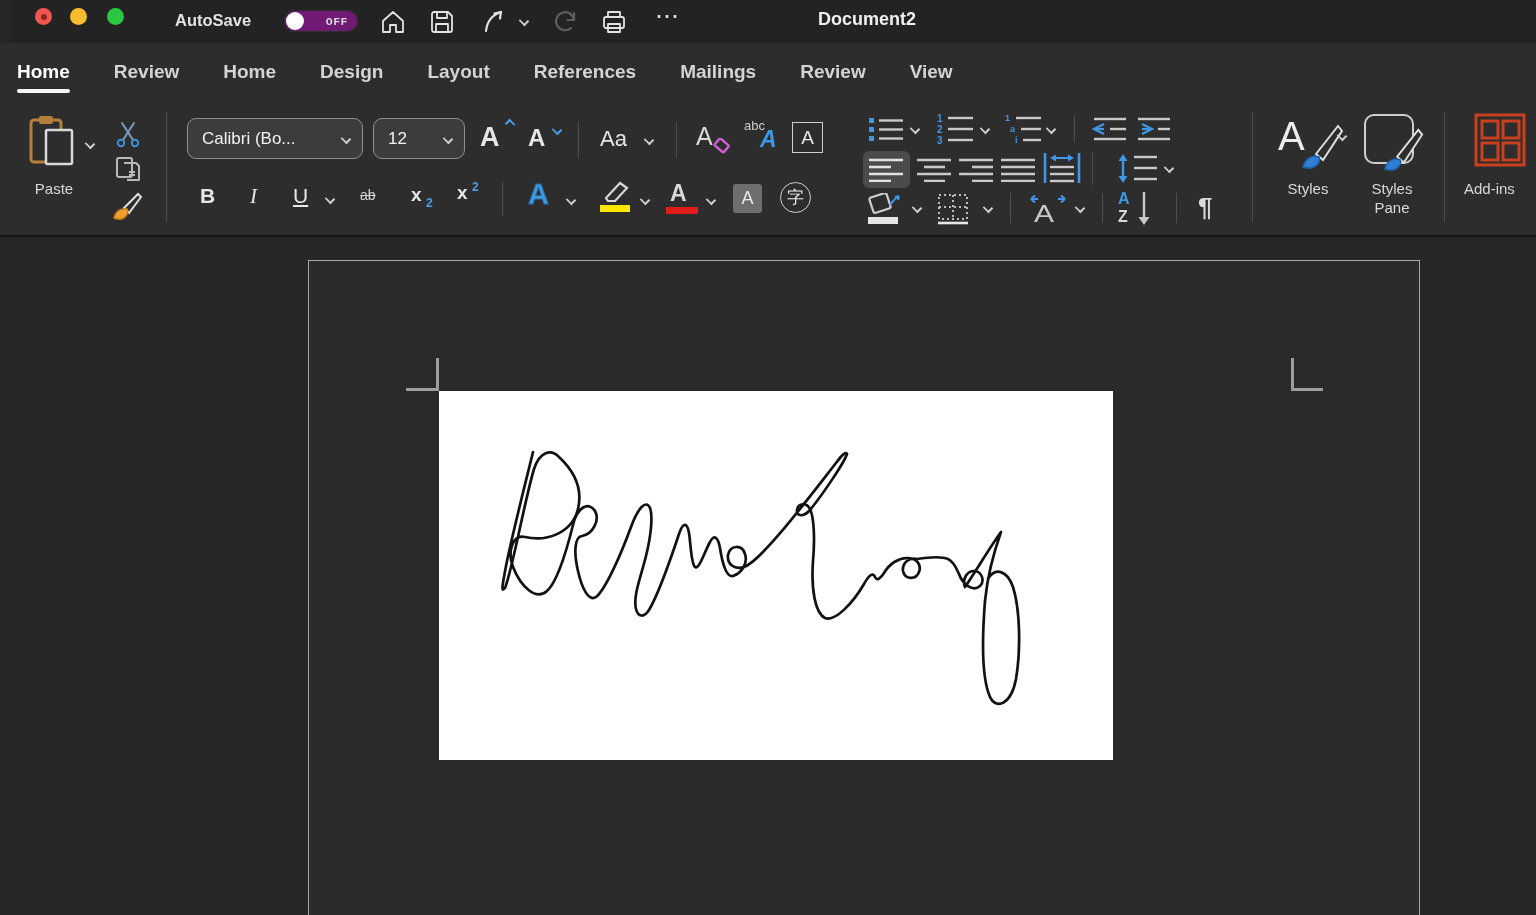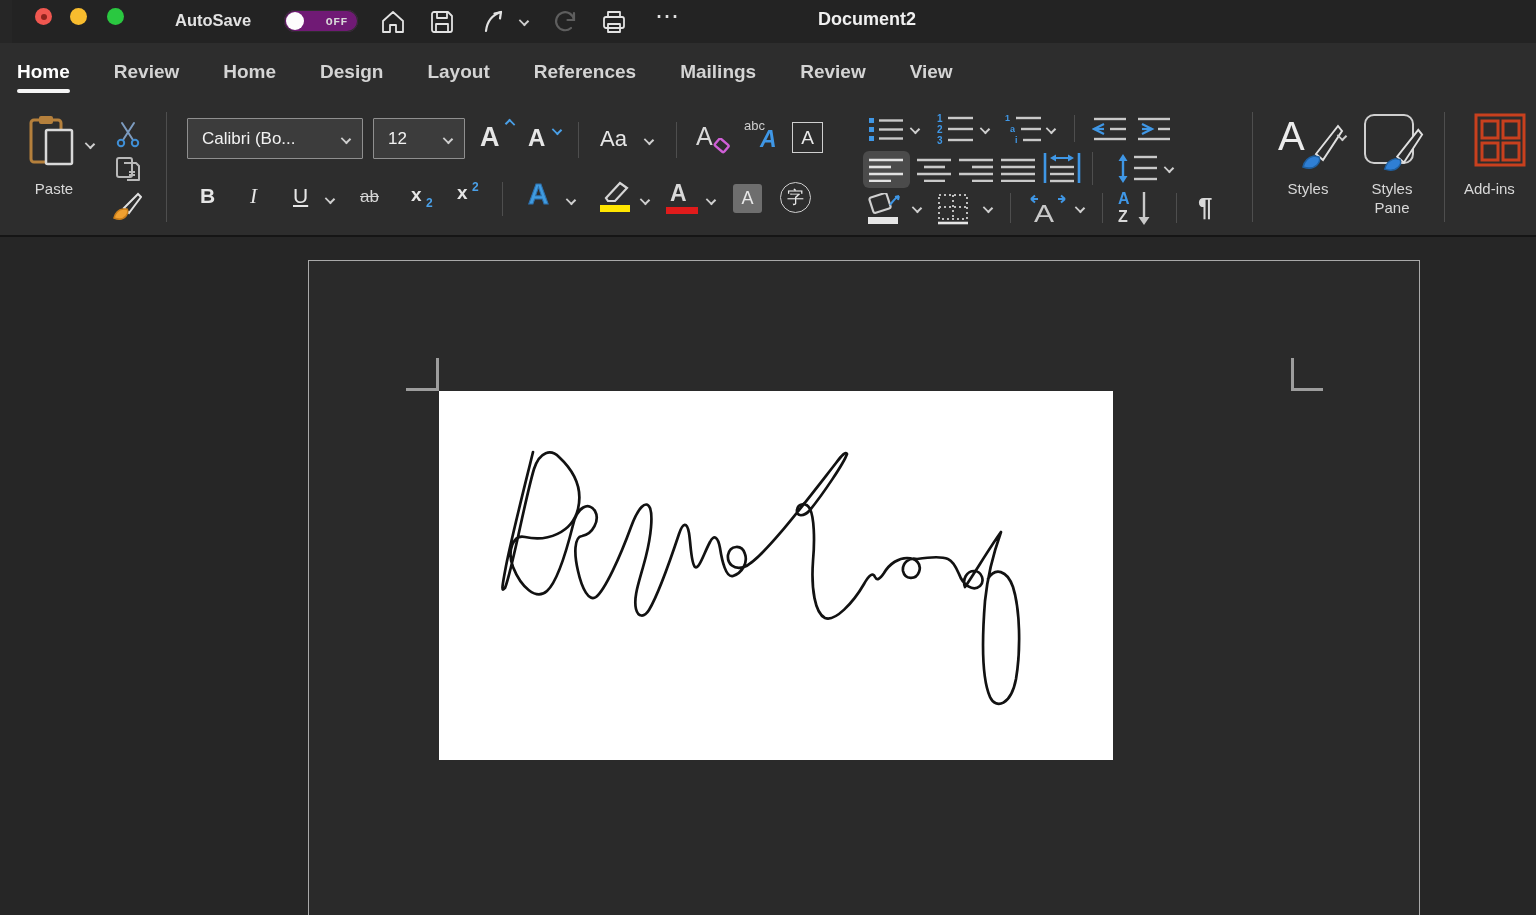--- a/index.html
+++ b/index.html
@@ -32,21 +32,21 @@
                        border-radius:2px; background:#f5f5f5; }
 
   
   .ribbon { position:absolute; left:0; top:100px; width:1536px; height:135px; background:#2d2d2d; }
   .ribbon-sep { position:absolute; left:0; top:235px; width:1536px; height:2px; background:#151515; }
   .dv  { position:absolute; width:1px; background:#4e4e4e; }
   .glab { position:absolute; text-align:center; font-size:15px; color:#d8d8d8; }
   .gly { position:absolute; color:#e6e6e6; }
   .chev { position:absolute; width:8px; height:8px; border-right:2px solid #cfcfcf;
           border-bottom:2px solid #cfcfcf; transform:rotate(45deg) scale(1,.85); }
-  .combo { position:absolute; height:41px; border:1.5px solid #8f8f8f; border-radius:1px; background:#3c3c3c;
+  .combo { position:absolute; height:41px; border:1.5px solid #8f8f8f; border-radius:9px; background:#3c3c3c;
            display:flex; align-items:center; padding:12px 14px; font-size:17px; color:#f2f2f2; }
   .combo .cchev { position:absolute; right:12px; top:16px; width:8px; height:8px;
                   border-right:2px solid #cfcfcf; border-bottom:2px solid #cfcfcf; transform:rotate(45deg) scale(1,.85); }
   .boxglyph { position:absolute; display:flex; align-items:center; justify-content:center; color:#e8e8e8; }
 
   
   .docarea { position:absolute; left:0; top:237px; width:1536px; height:678px; background:#262626; }
   .page { position:absolute; left:308px; top:23px; width:1112px; height:700px;
           background:#2a2a2a; border:1.5px solid #a9a9a9; border-bottom:none; }
   .mark { position:absolute; background:#9d9d9d; }
@@ -188,21 +188,21 @@
       <span class="gly" style="left:16px; top:8px; font-size:23px; font-style:italic; color:#3f97e6; font-weight:600;">A</span>
     </div>
     <div class="boxglyph" style="left:792px; top:22px; width:31px; height:31px; border:1.5px solid #cfcfcf; font-size:19px;">
       <span>A</span>
     </div>
 
     <div class="gly" style="left:200px; top:84px; font-size:21px; font-weight:800;"><span>B</span></div>
     <div class="gly" style="left:250px; top:84px; font-size:21px; font-style:italic; font-family:'Liberation Serif',serif;"><span>I</span></div>
     <div class="gly" style="left:293px; top:84px; font-size:21px; text-decoration:underline;"><span>U</span></div>
     <div class="chev" style="left:326px; top:95px;"></div>
-    <div class="gly" style="left:360px; top:87px; font-size:17px; text-decoration:line-through; color:#d5d5d5;"><span>ab</span></div>
+    <div class="gly" style="left:360px; top:87px; font-size:14px; text-decoration:line-through; color:#d5d5d5;"><span>ab</span></div>
     <div class="abs" style="left:411px; top:84px;">
       <span class="gly" style="position:static; font-size:19px; font-weight:700;">x</span>
       <span style="color:#4aa0e8; font-size:12px; font-weight:700; vertical-align:-6px;">2</span>
     </div>
     <div class="abs" style="left:457px; top:80px;">
       <span class="gly" style="position:static; font-size:19px; font-weight:700;">x</span>
       <span style="color:#4aa0e8; font-size:12px; font-weight:700; vertical-align:8px;">2</span>
     </div>
     <div class="dv" style="left:502px; top:82px; height:34px;"></div>
     <div class="gly" style="left:528px; top:78px; font-size:29px; font-weight:800; color:#3f9be0; -webkit-text-stroke:1px #2d6fab;"><span>A</span></div>

